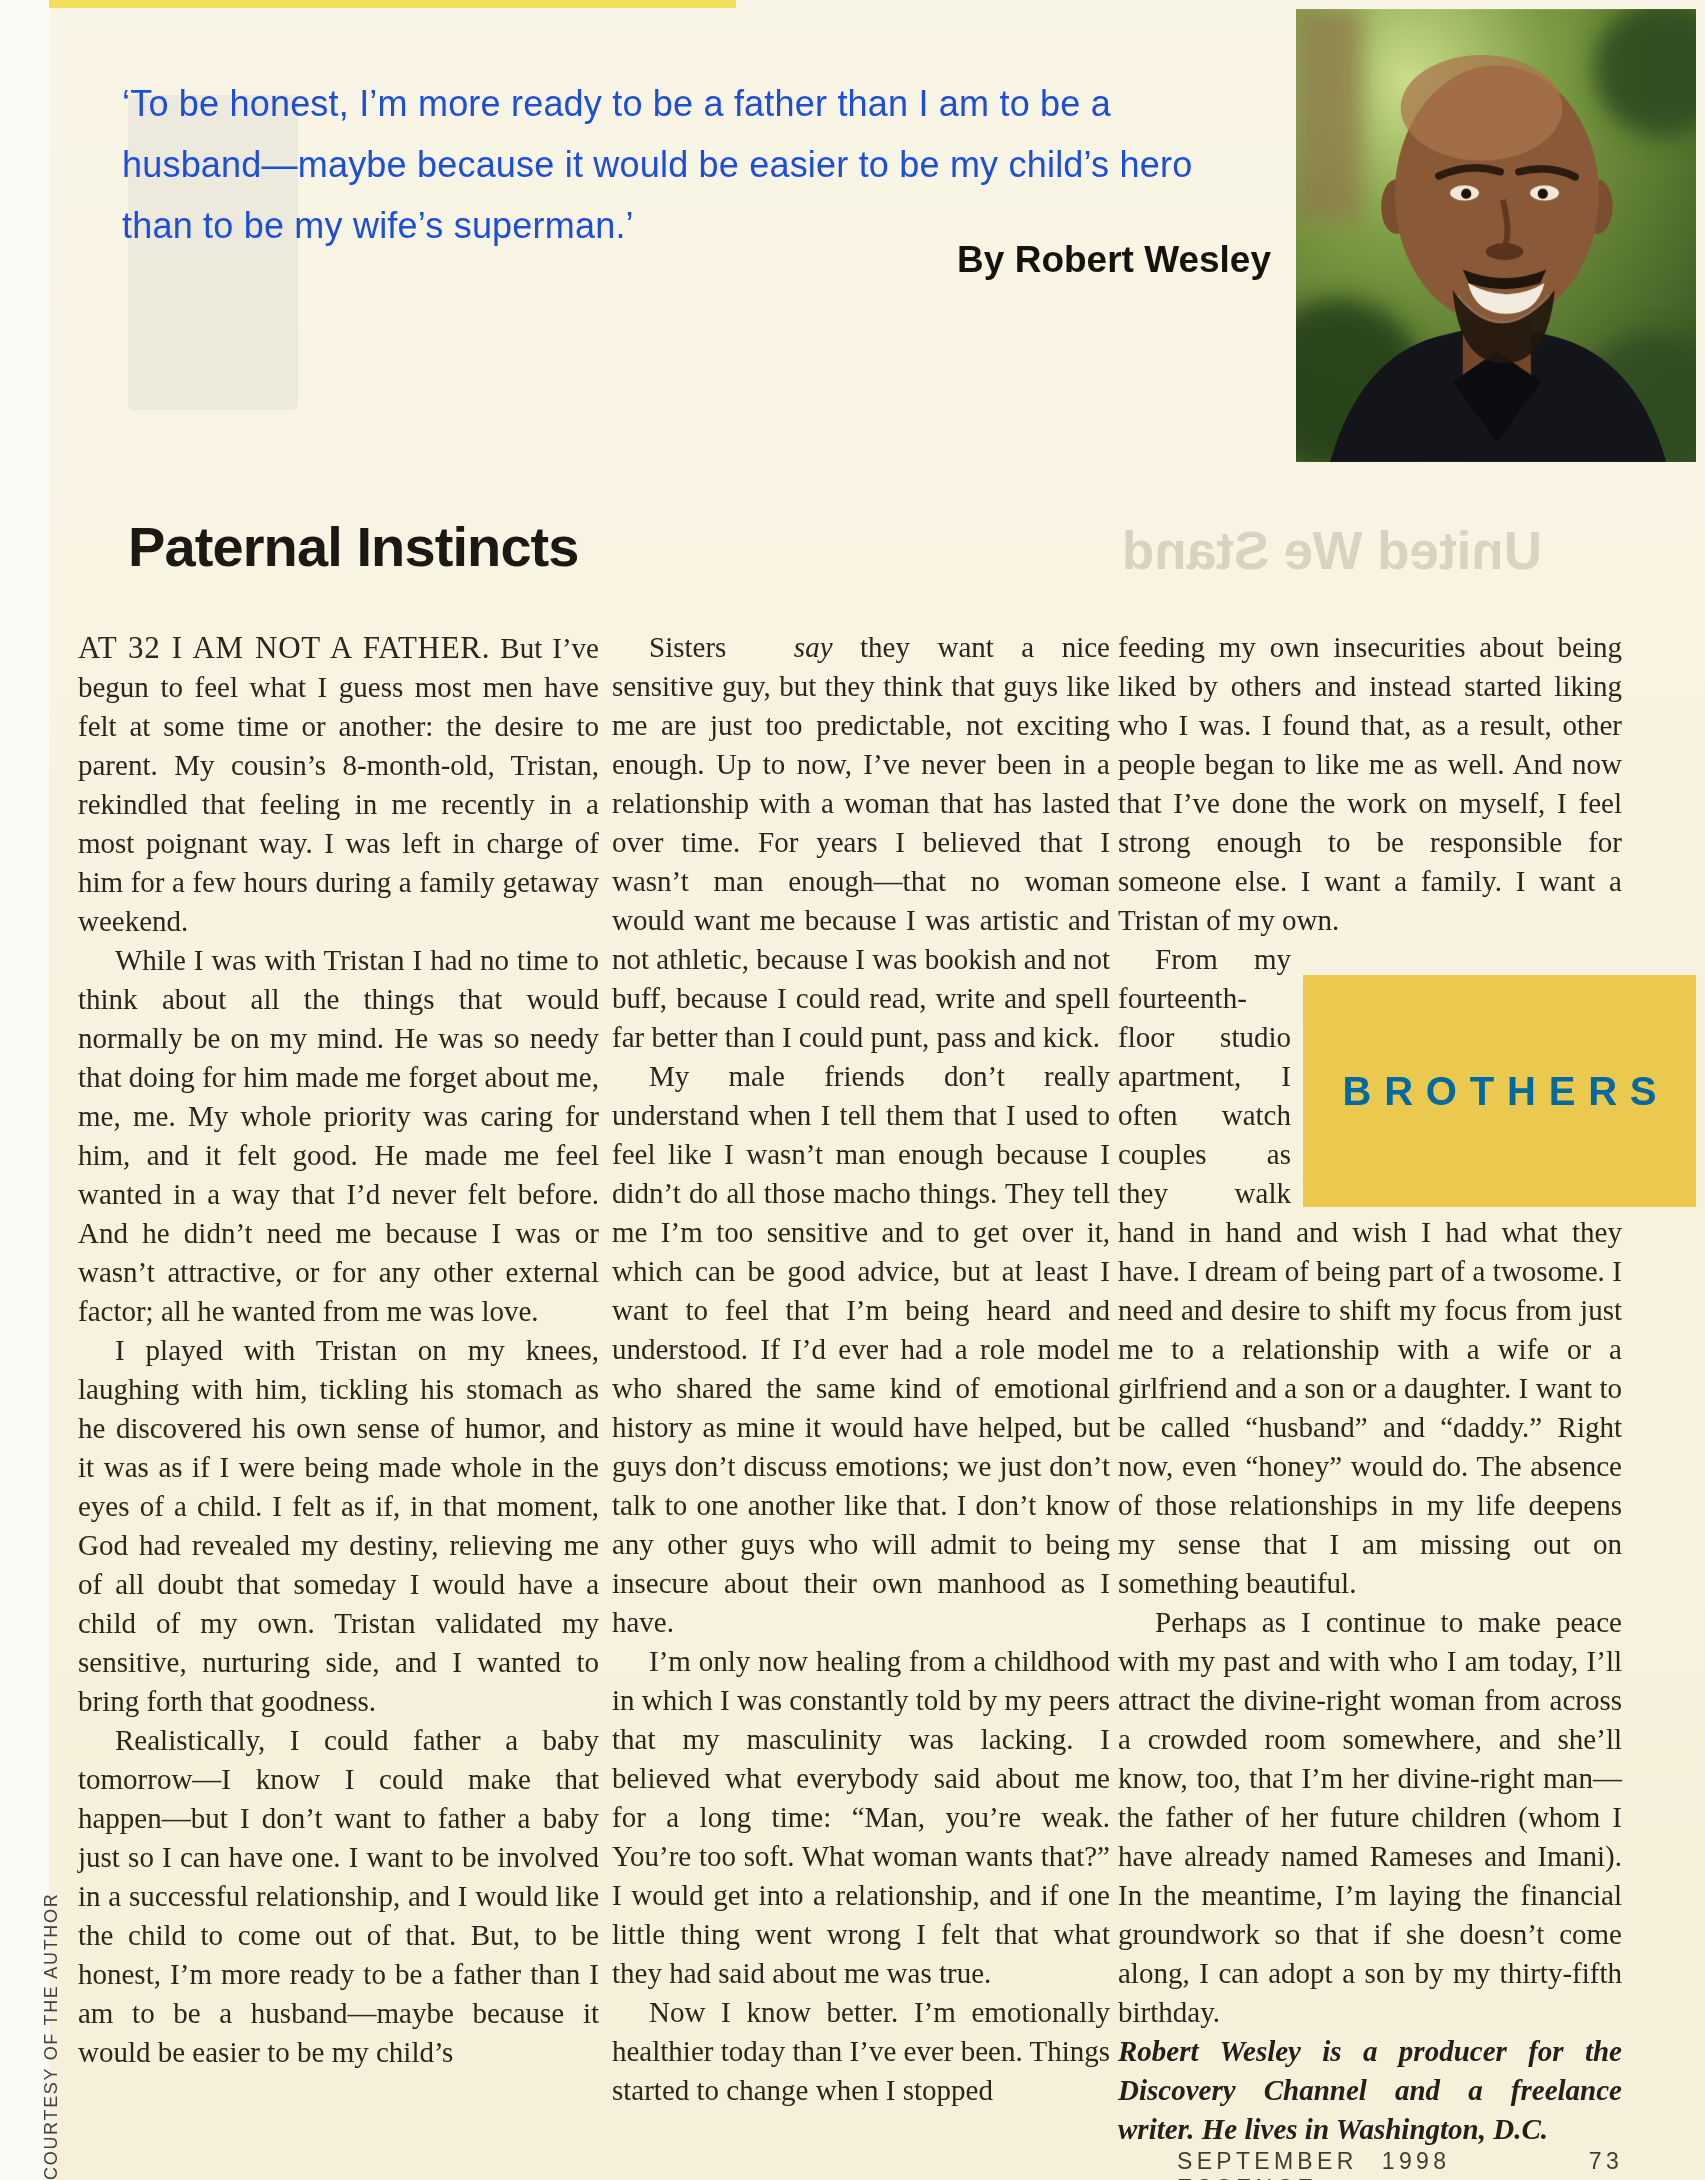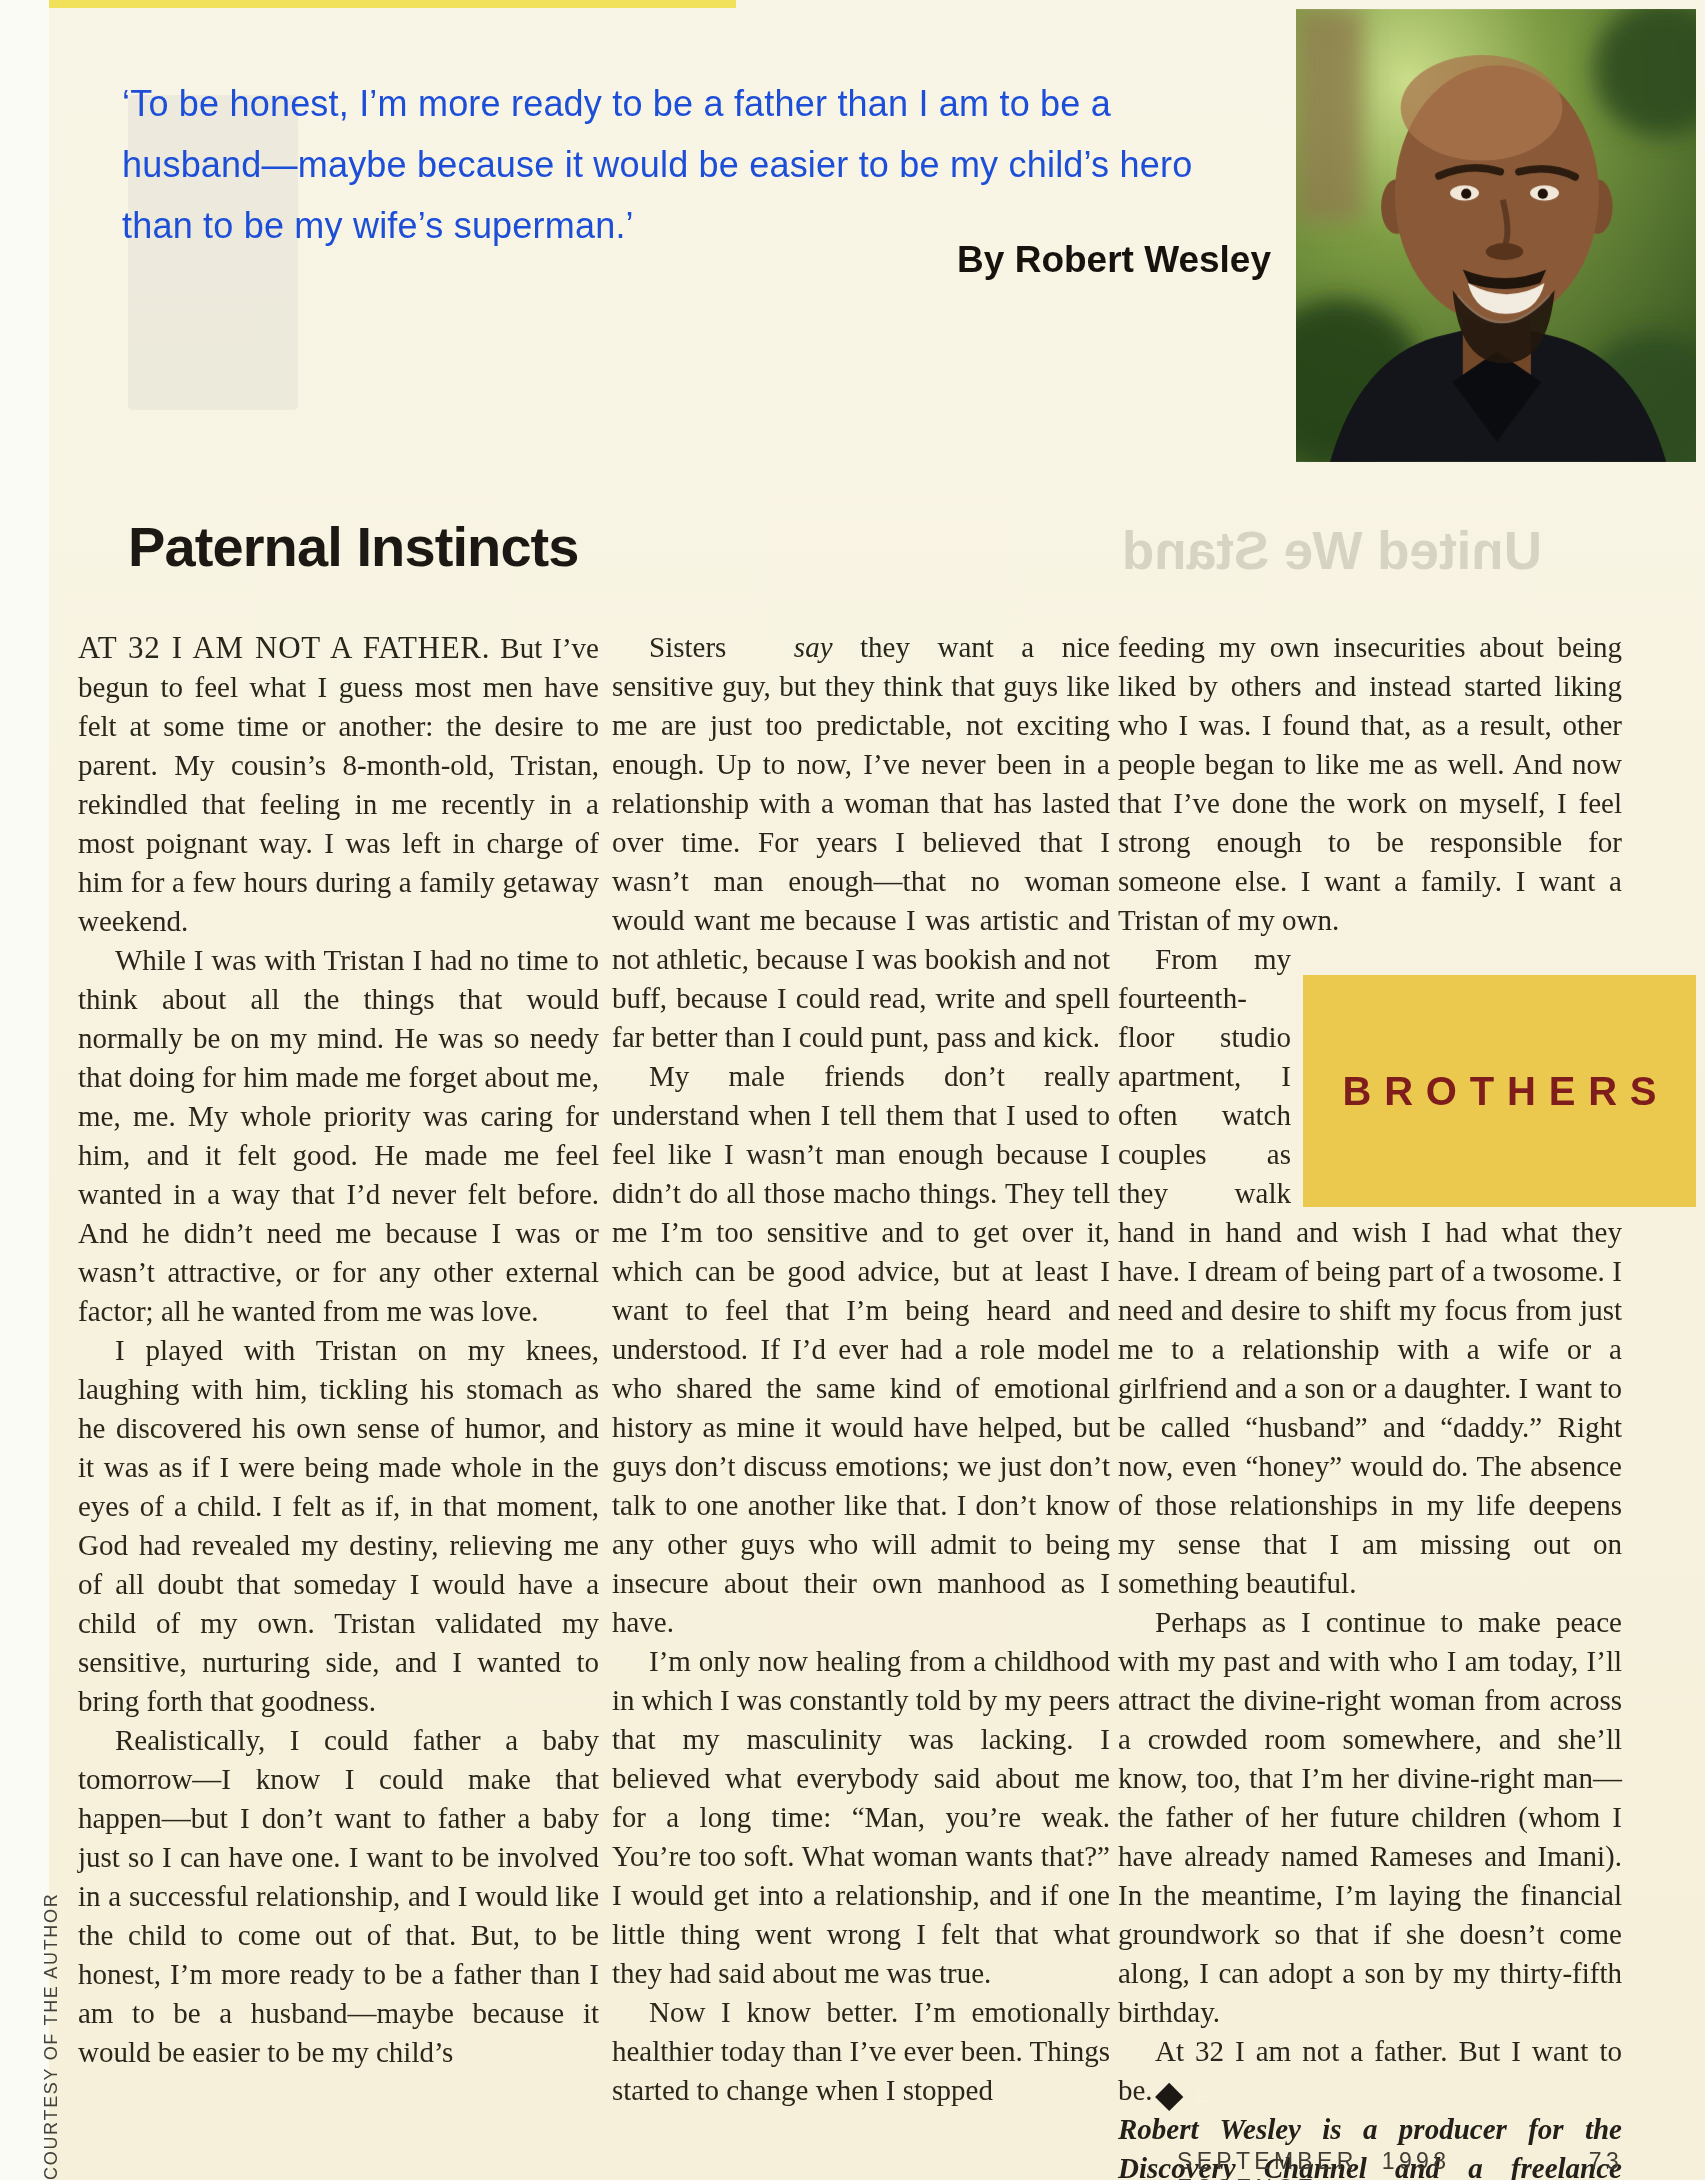--- a/index.html
+++ b/index.html
@@ -43,21 +43,21 @@
   .para.indent{text-indent:37px;}
   .lead{font-size:31px;letter-spacing:0.7px;margin-top:20px;}
   .ital{font-style:italic;margin-left:40px;}
   .badge-spacer{float:right;width:319px;height:232px;margin-top:37px;margin-left:12px;}
   .badge{
     position:absolute;left:1303px;top:975px;width:393px;height:232px;
     background:#eac94e;display:flex;align-items:center;justify-content:center;
   }
   .badge span{
     font-family:"Liberation Sans", sans-serif;font-weight:bold;font-size:40px;
-    letter-spacing:12.8px;color:#7f1d1d;text-indent:12.8px;
+    letter-spacing:12.8px;color:#0369a1;text-indent:12.8px;
   }
   .endmark{
     display:inline-block;width:20.4px;height:20.4px;background:#1c1814;
     transform:rotate(45deg);margin-left:6.8px;vertical-align:-1.7px;
   }
   .endmark i{
     display:block;width:20.4px;height:20.4px;transform:rotate(-45deg);
     color:#f6f2e0;font-style:normal;font-weight:bold;font-size:14.5px;
     text-align:center;line-height:20.4px;font-family:"Liberation Sans", sans-serif;
   }
@@ -150,23 +150,20 @@
     <p class="para indent">I’m only now healing from a childhood in which I was constantly told by my peers that my masculinity was lacking. I believed what everybody said about me for a long time: “Man, you’re weak. You’re too soft. What woman wants that?” I would get into a relationship, and if one little thing went wrong I felt that what they had said about me was true.</p>
     <p class="para indent">Now I know better. I’m emotionally healthier today than I’ve ever been. Things started to change when I stopped</p>
   </div>
 
   <div class="col col3">
     <p class="para">feeding my own insecurities about being liked by others and instead started liking who I was. I found that, as a result, other people began to like me as well. And now that I’ve done the work on myself, I feel strong enough to be responsible for someone else. I want a family. I want a Tristan of my own.</p>
     <p class="para indent">
       <span class="badge-spacer"></span><span>From my fourteenth-floor studio apartment, I often watch couples as they walk hand in hand and wish I had what they have. I dream of being part of a twosome. I need and desire to shift my focus from just me to a relationship with a wife or a girlfriend and a son or a daughter. I want to be called “husband” and “daddy.” Right now, even “honey” would do. The absence of those relationships in my life deepens my sense that I am missing out on something beautiful.</span>
     </p>
     <p class="para indent">Perhaps as I continue to make peace with my past and with who I am today, I’ll attract the divine-right woman from across a crowded room somewhere, and she’ll know, too, that I’m her divine-right man—the father of her future children (whom I have already named Rameses and Imani). In the meantime, I’m laying the financial groundwork so that if she doesn’t come along, I can adopt a son by my thirty-fifth birthday.</p>
-    <p class="para indent">
-      <span>At 32 I am not a father. But I want to be.</span><span class="endmark"><i>E</i></span>
-    </p>
     <p class="bio">Robert Wesley is a producer for the Discovery Channel and a freelance writer. He lives in Washington, D.C.</p>
   </div>
 
   <div class="badge">
     <span>BROTHERS</span>
   </div>
 
   <div class="credit">COURTESY OF THE AUTHOR</div>
 
   <div class="footer">

